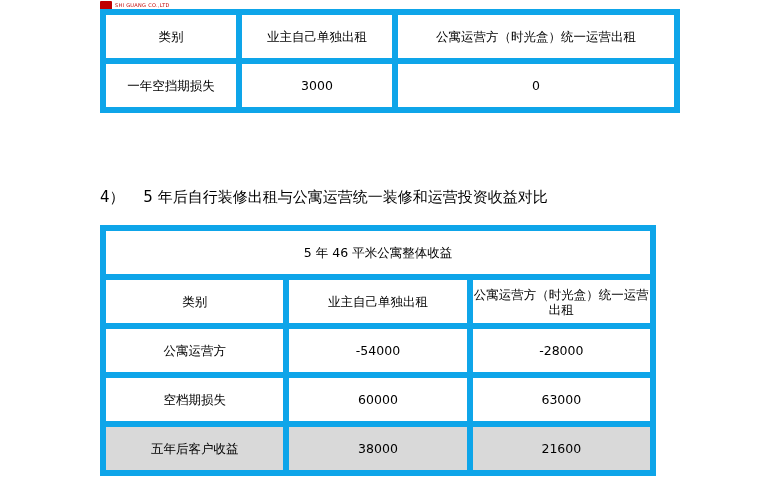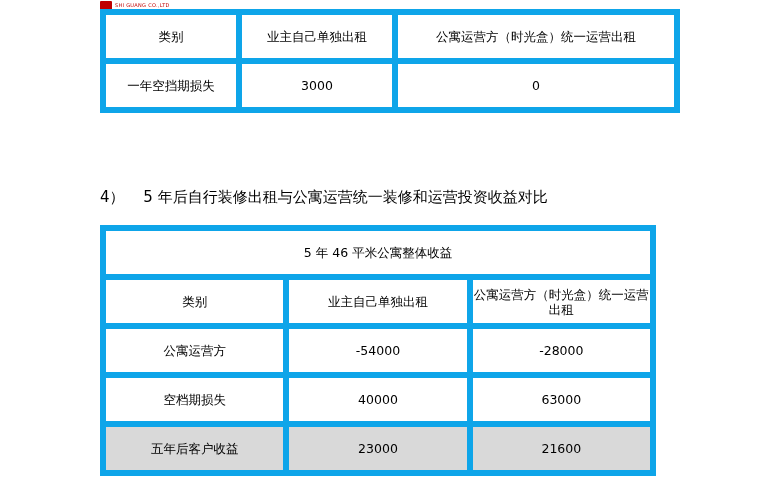--- a/index.html
+++ b/index.html
@@ -135,24 +135,24 @@
         <td class="c1">业主自己单独出租</td>
         <td class="c2">公寓运营方（时光盒）统一运营出租</td>
       </tr>
       <tr>
         <td class="c0">公寓运营方</td>
         <td class="c1">-54000</td>
         <td class="c2">-28000</td>
       </tr>
       <tr>
         <td class="c0">空档期损失</td>
-        <td class="c1">40000</td>
+        <td class="c1">60000</td>
         <td class="c2">63000</td>
       </tr>
       <tr class="highlight">
         <td class="c0">五年后客户收益</td>
-        <td class="c1">23000</td>
+        <td class="c1">38000</td>
         <td class="c2">21600</td>
       </tr>
     </tbody>
   </table>
 
 </div>
 
 </body></html>

